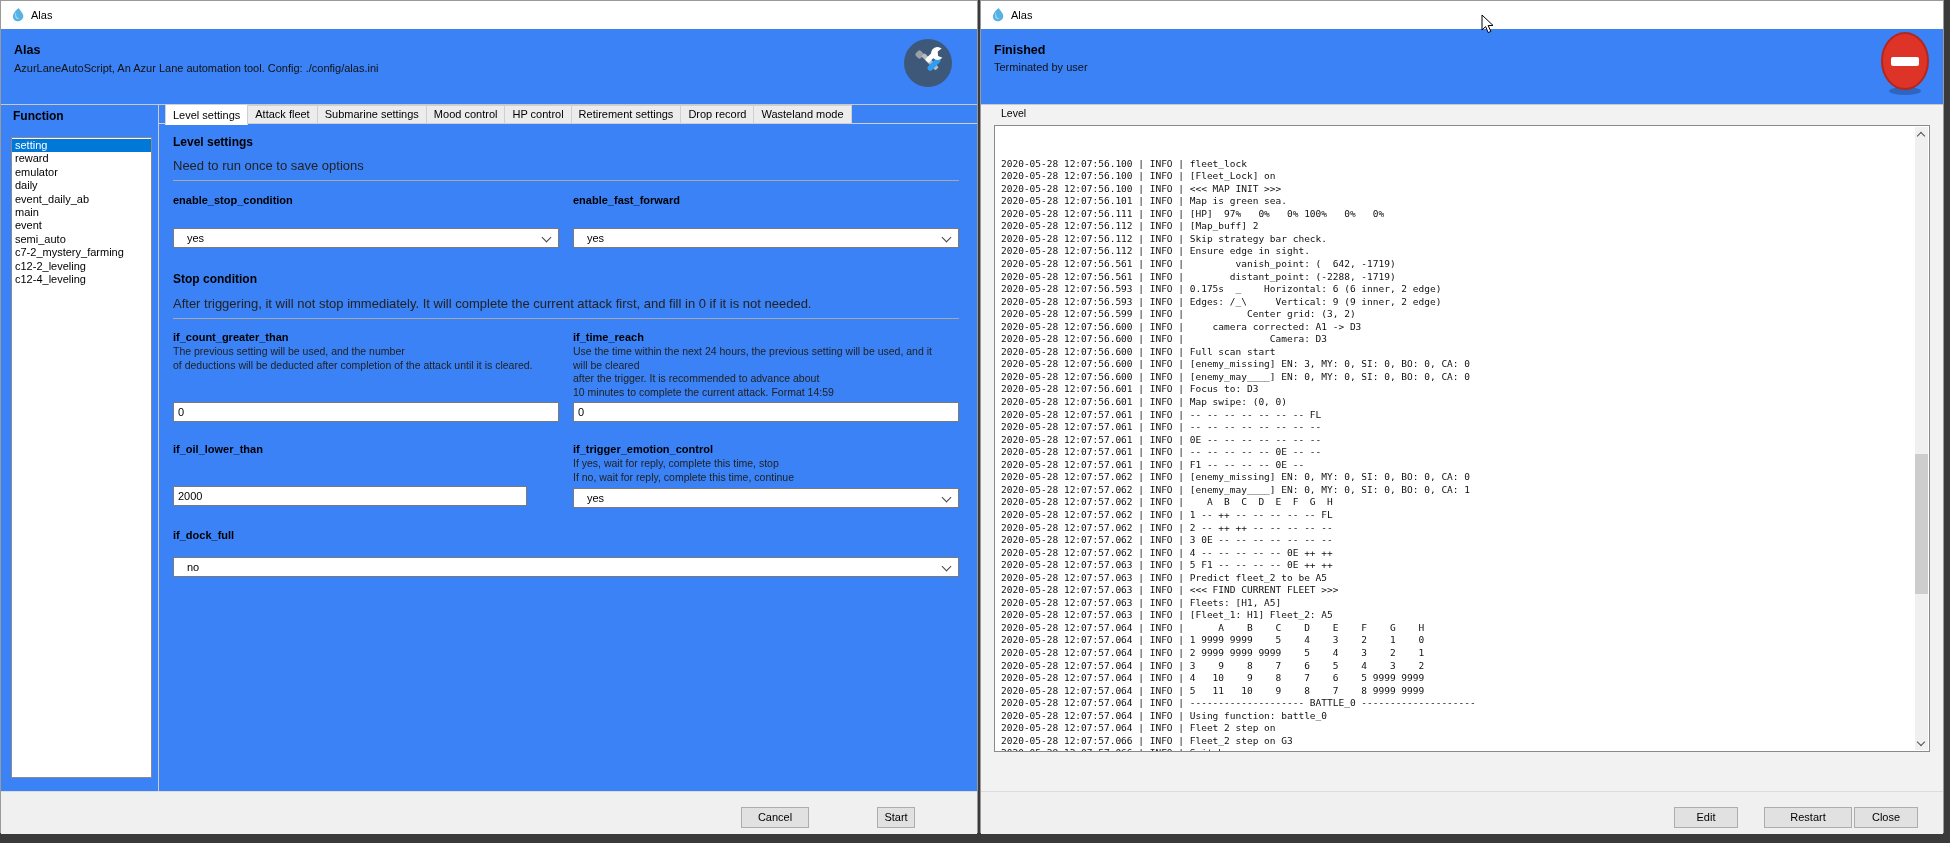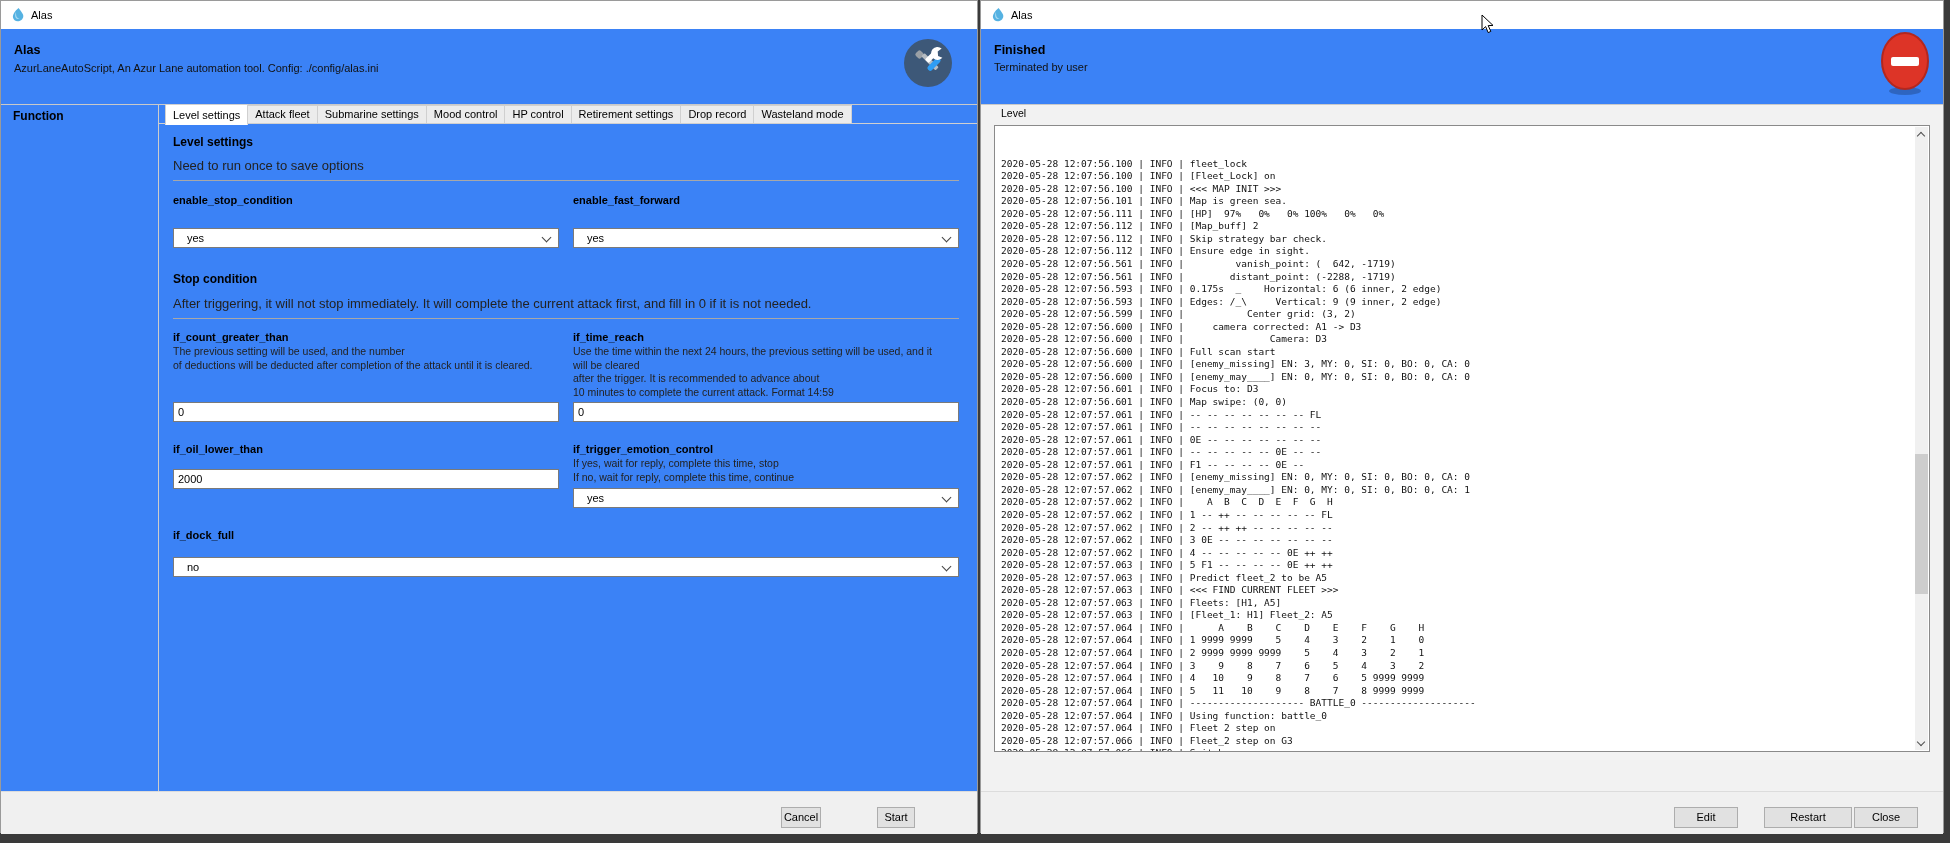--- a/index.html
+++ b/index.html
@@ -98,20 +98,34 @@
     <circle cx="25" cy="25" r="24" fill="#3d5878"></circle>
     <rect x="13" y="13" width="7" height="7" rx="2" fill="#9aa0a6" transform="rotate(45 16.5 16.5)"></rect>
     <rect x="17" y="21.5" width="20" height="4.5" rx="1" fill="#b6bcc2" transform="rotate(45 27 23.75)"></rect>
     <rect x="23" y="23.5" width="16" height="5.5" rx="2.5" fill="#2e9df4" transform="rotate(135 31 26.25)"></rect>
     <path d="M38,10 a6.5,6.5 0 1 0 2,9 l-4.5,-1 l-1,-4.5 Z" fill="#ffffff" transform="rotate(8 35 15)"></path>
     <rect x="22" y="16.5" width="12" height="5" rx="1" fill="#ffffff" transform="rotate(135 28 19)"></rect>
   </svg>
   <div class="hdr-line"></div>
 
   <div class="side-label">Function</div>
+  <div class="listbox">
+
+  <div class="list-item selected">setting</div>
+      <div class="list-item">reward</div>
+      <div class="list-item">emulator</div>
+      <div class="list-item">daily</div>
+      <div class="list-item">event_daily_ab</div>
+      <div class="list-item">main</div>
+      <div class="list-item">event</div>
+      <div class="list-item">semi_auto</div>
+      <div class="list-item">c7-2_mystery_farming</div>
+      <div class="list-item">c12-2_leveling</div>
+      <div class="list-item">c12-4_leveling</div>
+    </div>
   <div class="v-divider"></div>
 
   <div class="tabs">
 
   <div class="tab active">Level settings</div>
       <div class="tab">Attack fleet</div>
       <div class="tab">Submarine settings</div>
       <div class="tab">Mood control</div>
       <div class="tab">HP control</div>
       <div class="tab">Retirement settings</div>
@@ -147,34 +161,34 @@
 will be cleared
  after the trigger. It is recommended to advance about
  10 minutes to complete the current attack. Format 14:59</div>
   <input class="tb-input" style="left: 172px; top: 401px; width: 386px;" value="0">
   <input class="tb-input" style="left: 572px; top: 401px; width: 386px;" value="0">
 
   <div class="f-label" style="left:172px;top:442px">if_oil_lower_than</div>
   <div class="f-label" style="left:572px;top:442px">if_trigger_emotion_control</div>
   <div class="f-help" style="left:572px;top:456px">If yes, wait for reply, complete this time, stop
 If no, wait for reply, complete this time, continue</div>
-  <input class="tb-input" style="left: 172px; top: 468px; width: 386px;" value="2000">
+  <input class="tb-input" style="left: 172px; top: 485px; width: 354px;" value="2000">
   <div class="combo" style="left:572px;top:487px;width:386px">
     <span>yes</span>
     <span class="chev"></span>
   </div>
 
   <div class="f-label" style="left:172px;top:528px">if_dock_full</div>
   <div class="combo" style="left:172px;top:556px;width:786px">
     <span>no</span>
     <span class="chev"></span>
   </div>
 
   <div class="footer"></div>
-  <button class="btn" style="left:780px;width:40px">Cancel</button>
+  <button class="btn" style="left:740px;width:68px">Cancel</button>
   <button class="btn" style="left:876px;width:38px">Start</button>
 </section>
 
 <section class="window win-right">
   <div class="titlebar">
     <svg class="logo" viewBox="0 0 16 16">
       <path d="M8.5,1 C5,4 2.5,7.5 3,10.5 C3.5,13.5 6.5,15 9.5,14 C12.5,13 14,10 13,7.5 C12.2,5.5 10,3 8.5,1 Z" fill="#55b2e2"></path>
       <path d="M6,5 C5,7 4.8,9 5.6,10.4 C6.4,11.8 8.2,12.3 9.6,11.7 C8,11.5 6.7,10.6 6.3,9 C6,7.7 6,6.3 6,5 Z" fill="#a8daf2"></path>
     </svg>
     <span class="tb-title">Alas</span>

